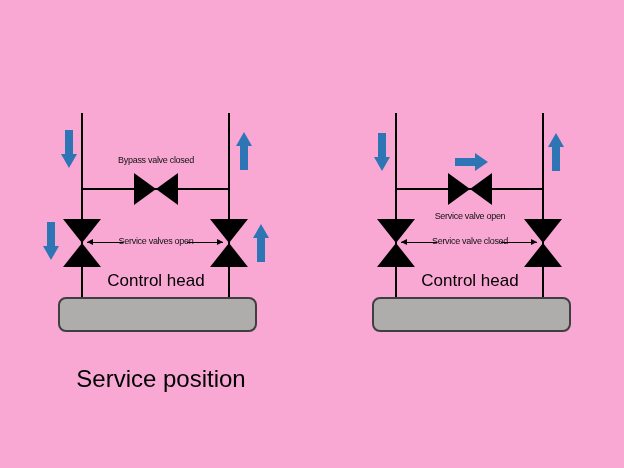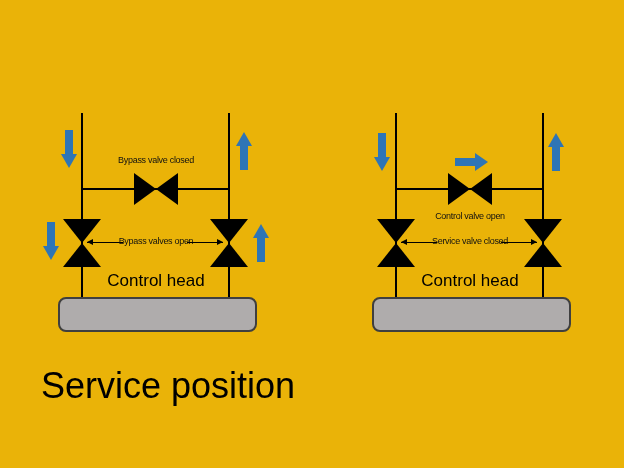--- a/index.html
+++ b/index.html
@@ -1,18 +1,18 @@
 <!DOCTYPE html>
 <html><head>
 <meta charset="utf-8">
 <style>
   html,body{margin:0;padding:0;background:#fff;}
   body{width:624px;height:468px;position:relative;overflow:hidden;
        font-family:"Liberation Sans", sans-serif;color:#000;}
-  .canvas{position:absolute;left:0;top:0;width:624px;height:468px;background:#eab308;}
+  .canvas{position:absolute;left:0;top:0;width:624px;height:468px;background:#f9a8d4;}
 
   .diagram{position:absolute;top:105px;width:240px;height:265px;}
   .d1{left:40px;}
   .d2{left:354px;}
 
   
   .pipe{position:absolute;width:2px;background:#000;}
   .pipe.left{left:41px;top:8px;height:184px;}
   .pipe.right{left:188px;top:8px;height:184px;}
   .bypass-line{position:absolute;left:42px;top:83px;width:147px;height:2px;background:#000;}
@@ -53,21 +53,21 @@
   .small-label{position:absolute;font-size:9px;letter-spacing:-0.3px;color:#111;text-align:center;white-space:nowrap;}
   .bypass-label{left:36px;width:160px;top:50px;}
   .d2 .bypass-label{top:106px;}
   .service-label{left:42px;width:148px;top:131px;}
   .ch-label{position:absolute;left:42px;width:148px;top:166px;font-size:17px;text-align:center;white-space:nowrap;}
 
   
   .control-head{position:absolute;left:18px;top:192px;width:195px;height:31px;background:#afacac;border:2px solid #3f3f3f;border-radius:8px;}
 
   
-  .title{position:absolute;top:365px;width:240px;text-align:center;font-size:36px;white-space:nowrap;}
+  .title{position:absolute;top:365px;width:240px;text-align:center;font-size:24px;white-space:nowrap;}
   .title.t1{left:41px;}
   .title.t2{left:356px;}
 
   
   .d1 .arr.a-down-top{left:21px;top:25px;}
   .d1 .arr.a-up-top{left:196px;top:27px;}
   .d1 .arr.a-down-mid{left:3px;top:117px;}
   .d1 .arr.a-up-mid{left:213px;top:119px;}
   
   .d2 .arr.a-down-top{left:20px;top:28px;}
@@ -108,21 +108,21 @@
       <div class="shaft"></div>
       <div class="head"></div>
     </div>
 
     <div class="small-label bypass-label">Bypass valve closed</div>
 
     <div class="larr toleft pl">
       <div class="line"></div>
       <div class="head"></div>
     </div>
-    <div class="small-label service-label">Bypass valves open</div>
+    <div class="small-label service-label">Service valves open</div>
     <div class="larr toright pr">
       <div class="line"></div>
       <div class="head"></div>
     </div>
 
     <div class="ch-label">Control head</div>
     <div class="control-head"></div>
   </div>
 
   <div class="diagram d2">
@@ -144,21 +144,21 @@
     </div>
     <div class="arr rightdir a-right-bypass">
       <div class="shaft"></div>
       <div class="head"></div>
     </div>
     <div class="arr up a-up-top">
       <div class="shaft"></div>
       <div class="head"></div>
     </div>
 
-    <div class="small-label bypass-label">Control valve open</div>
+    <div class="small-label bypass-label">Service valve open</div>
 
     <div class="larr toleft pl">
       <div class="line"></div>
       <div class="head"></div>
     </div>
     <div class="small-label service-label">Service valve closed</div>
     <div class="larr toright pr">
       <div class="line"></div>
       <div class="head"></div>
     </div>

